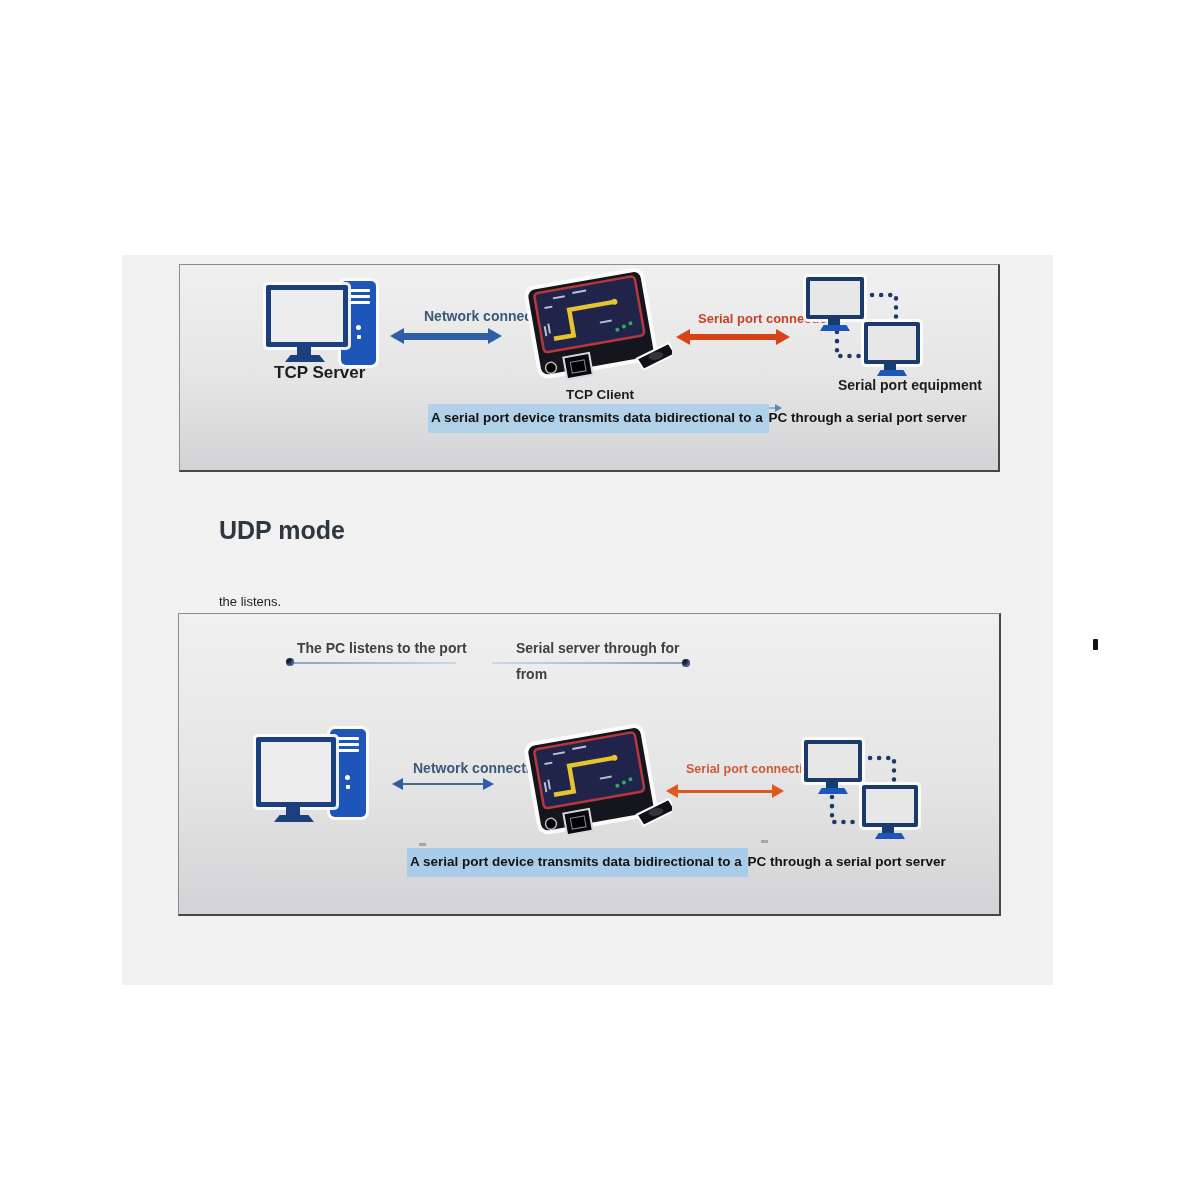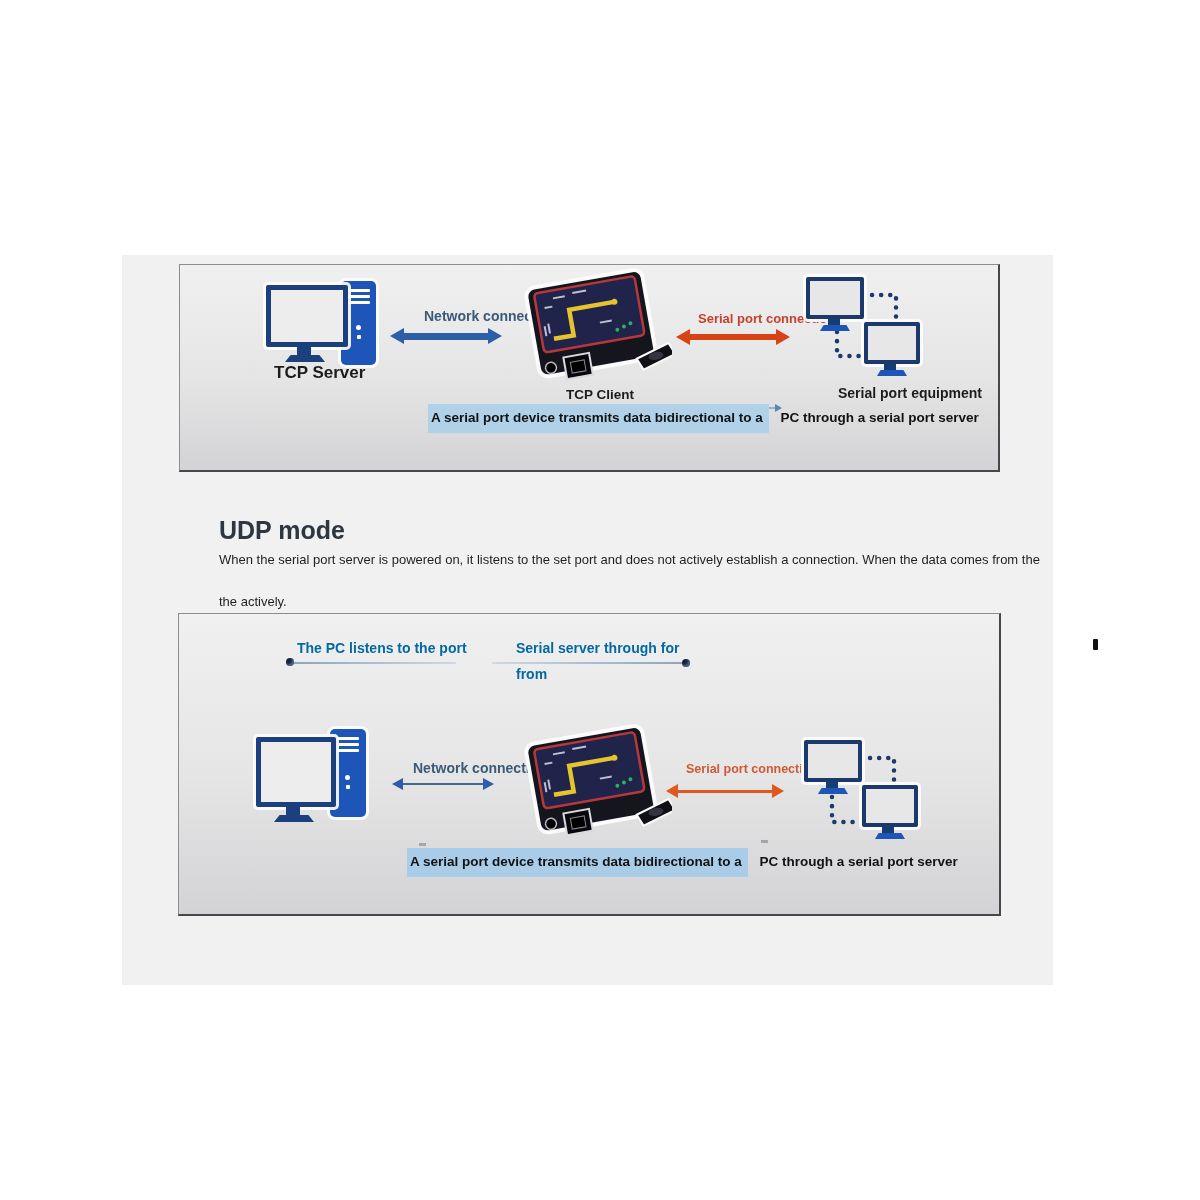--- a/index.html
+++ b/index.html
@@ -45,27 +45,27 @@
   .arrow.med-orange .hl{border-top:7px solid transparent;border-bottom:7px solid transparent;border-right:12px solid #e0571f;}
   .arrow.med-orange .hr{border-top:7px solid transparent;border-bottom:7px solid transparent;border-left:12px solid #e0571f;}
   .arrow.med-orange .sh{height:3px;background:#e0571f;}
   .arrow.measure .hl{border-top:4px solid transparent;border-bottom:4px solid transparent;border-right:7px solid #5b87ad;}
   .arrow.measure .hr{border-top:4px solid transparent;border-bottom:4px solid transparent;border-left:7px solid #5b87ad;}
   .arrow.measure .sh{height:2px;background:#8fb4d2;}
 
   
   .caption{position:absolute;font-size:13.5px;font-weight:bold;color:#121212;white-space:nowrap;z-index:3;}
   .cap-hl{background:#b1d1e9;padding:6px 2px 8px 3px;}
-  .cap-rest{padding:6px 0 8px 12px;}
+  .cap-rest{padding:6px 0 8px 0;}
 
   
   .cline{position:absolute;height:2px;background:linear-gradient(90deg,#8aa6bd,#cdd9e4);z-index:1;}
   .cdot{position:absolute;width:8px;height:8px;border-radius:50%;background:#16223c;
         box-shadow:inset -2px -2px 2px rgba(120,150,200,.55);z-index:2;}
-  .callout-text{position:absolute;color:#0369a1;font-weight:600;font-size:14px;white-space:nowrap;z-index:2;}
+  .callout-text{position:absolute;color:#404040;font-weight:600;font-size:14px;white-space:nowrap;z-index:2;}
 
   .device{position:absolute;z-index:5;}
 
   .udp-heading{position:absolute;left:219px;top:516px;font-size:25px;color:#2e3640;font-weight:700;}
   .udp-line{position:absolute;left:219px;font-size:13px;color:#1f1f23;font-weight:500;white-space:nowrap;}
 
   .tick{position:absolute;height:3px;background:#9fa8ad;z-index:3;}
   .artifact{position:absolute;left:1093px;top:639px;width:5px;height:11px;background:#121212;border-radius:1px;}
 </style>
 </head>
@@ -135,34 +135,33 @@
   <svg class="dots-svg" style="left:800px;top:270px;" width="130" height="110">
     <path d="M72,25 H96 V47" stroke="#1b3a6b" stroke-width="4.5" stroke-dasharray="0.1 9" stroke-linecap="round" fill="none"></path>
     <path d="M37,62 V86 H62" stroke="#1b3a6b" stroke-width="4.5" stroke-dasharray="0.1 9" stroke-linecap="round" fill="none"></path>
   </svg>
   <div class="mon" style="left:806px;top:277px;width:50px;height:34px;"></div>
   <div class="mon-neck" style="left:828px;top:319px;width:12px;height:6px;"></div>
   <div class="mon-base" style="left:820px;top:325px;width:30px;height:6px;"></div>
   <div class="mon" style="left:864px;top:322px;width:48px;height:34px;"></div>
   <div class="mon-neck" style="left:884px;top:364px;width:12px;height:6px;"></div>
   <div class="mon-base" style="left:877px;top:370px;width:30px;height:6px;"></div>
-  <div class="lbl" style="left:838px;top:385px;font-size:14px;">Serial port equipment</div>
+  <div class="lbl" style="left:838px;top:377px;font-size:14px;">Serial port equipment</div>
 
   <div class="arrow measure" style="left:428px;top:404px;width:354px;">
     <div class="hl"></div>
       <div class="sh"></div>
       <div class="hr"></div>
   </div>
   <div class="caption" style="left:428px;top:410px;">
     <span class="cap-hl">A serial port device transmits data bidirectional to a </span><span class="cap-rest">PC through a serial port server</span>
   </div>
 
   <div class="udp-heading">UDP mode</div>
-  <div class="udp-line" style="top:552px;">When the serial port server is powered on, it listens to the set port and does not actively establish a connection. When the data comes from the</div>
-  <div class="udp-line" style="top:594px;">the actively.</div>
+  <div class="udp-line" style="top:594px;">the listens.</div>
 
   <div class="panel udp"></div>
 
   <div class="cdot" style="left:286px;top:658px;"></div>
   <div class="cline" style="left:294px;top:662px;width:162px;"></div>
   <div class="callout-text" style="left:297px;top:640px;">The PC listens to the port</div>
   <div class="cline" style="left:492px;top:662px;width:190px;background:linear-gradient(90deg,#cdd9e4,#8aa6bd);"></div>
   <div class="cdot" style="left:682px;top:659px;"></div>
   <div class="callout-text" style="left:516px;top:640px;">Serial server through for</div>
   <div class="callout-text" style="left:516px;top:666px;">from</div>

